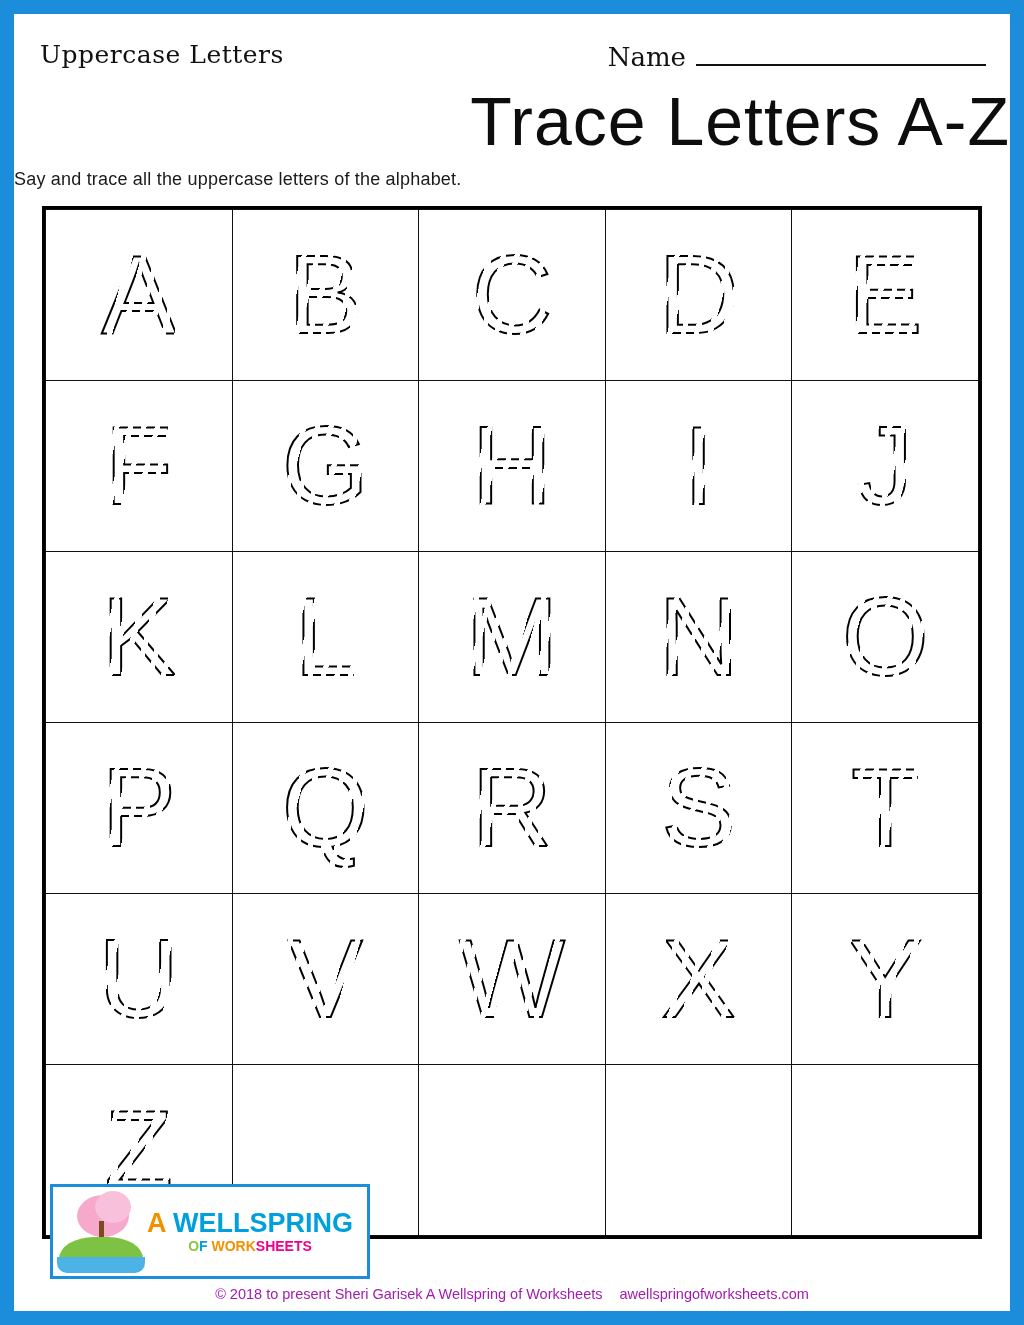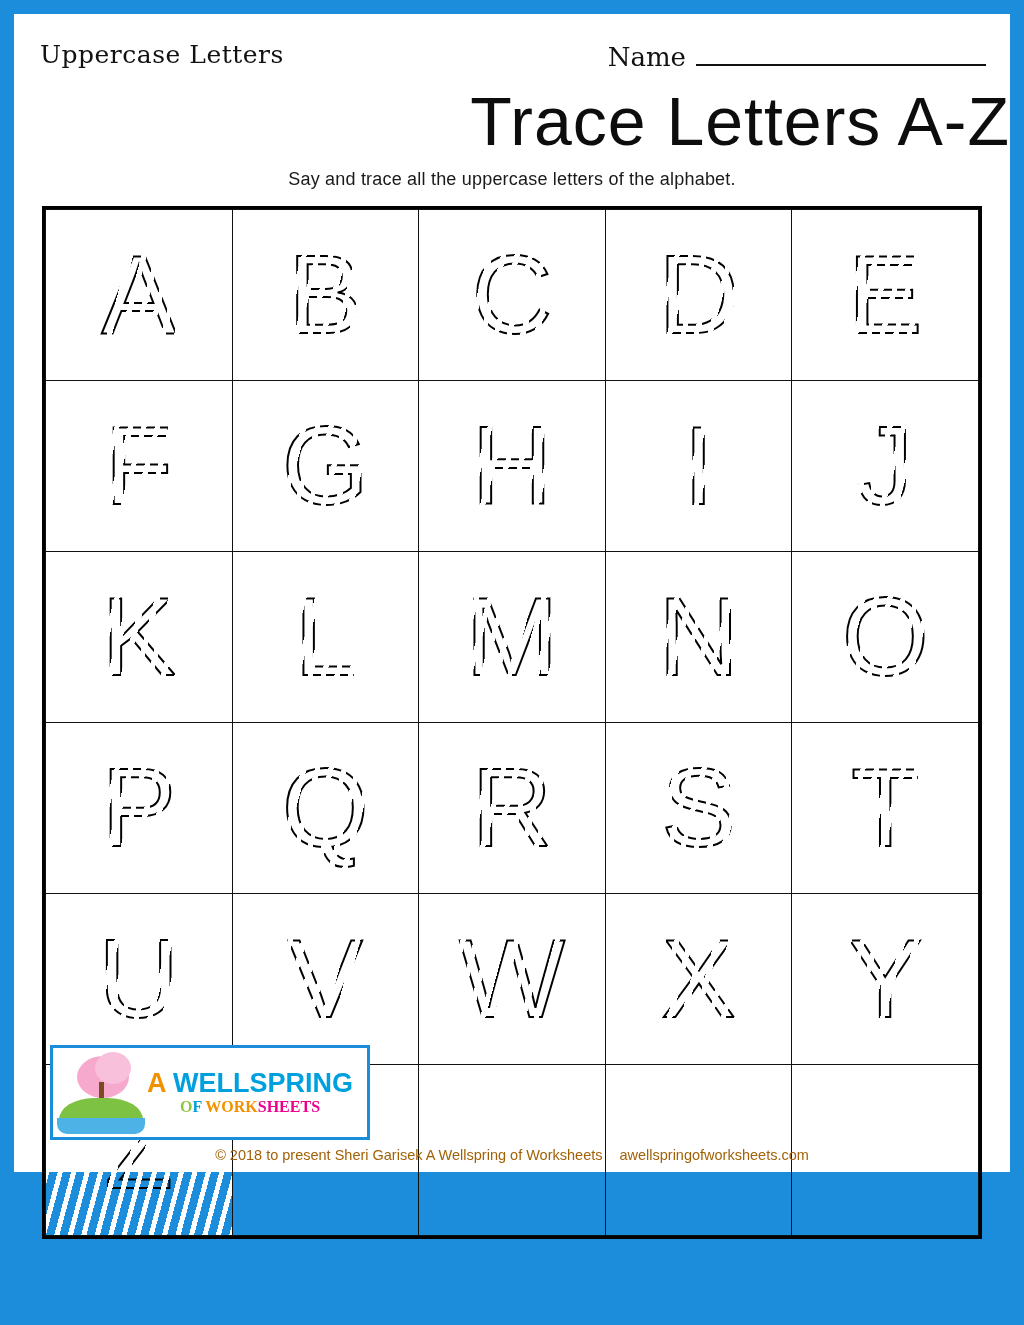--- a/index.html
+++ b/index.html
@@ -11,21 +11,21 @@
     height: 1325px;
     background: #1b8ddb;
     font-family: "Liberation Sans", sans-serif;
     overflow: hidden;
   }
   .page {
     position: absolute;
     left: 14px;
     top: 14px;
     width: 996px;
-    height: 1158px;
+    height: 1297px;
     background: #ffffff;
     box-sizing: border-box;
   }
   .header {
     position: relative;
     height: 72px;
   }
   .subject {
     position: absolute;
     left: 26px;
@@ -57,21 +57,21 @@
     text-align: right;
     font-family: "Liberation Sans", sans-serif;
     font-size: 68px;
     font-weight: 400;
     color: #0d0d0d;
     letter-spacing: 1px;
     margin: 0;
     line-height: 1.05;
   }
   .instructions {
-    text-align: center;
+    text-align: left;
     font-family: "Liberation Sans", sans-serif;
     font-size: 18px;
     color: #1a1a1a;
     margin-top: 12px;
     letter-spacing: 0.2px;
   }
   .grid-wrap {
     margin: 16px 28px 0 28px;
     border: 3px solid #000;
     box-sizing: border-box;
@@ -121,21 +121,21 @@
   .footer {
     position: absolute;
     left: 0;
     right: 0;
     bottom: 8px;
     text-align: center;
   }
   .copyright {
     font-family: "Liberation Sans", sans-serif;
     font-size: 14.5px;
-    color: #a16207;
+    color: #a21caf;
   }
   .logo-box {
     position: absolute;
     left: 36px;
     bottom: 32px;
     width: 320px;
     height: 95px;
     border: 3px solid #1b8ddb;
     background: #fff;
     display: flex;
@@ -189,22 +189,22 @@
     line-height: 1.0;
     padding-right: 14px;
   }
   .logo-line1 {
     font-family: "Liberation Sans", sans-serif;
     font-size: 27px;
     font-weight: bold;
     white-space: nowrap;
   }
   .logo-line2 {
-    font-family: Liberation Serif, serif;
-    font-size: 16px;
+    font-family: Liberation Sans, sans-serif;
+    font-size: 14px;
     font-weight: bold;
     white-space: nowrap;
     margin-top: 2px;
   }
   .c-a { color: #f29100; }
   .c-l { color: #00a0df; }
   .c-p { color: #ec008c; }
   .c-o { color: #8dc63f; }
   .c-f { color: #00a0df; }
   .c-g { color: #f29100; }

